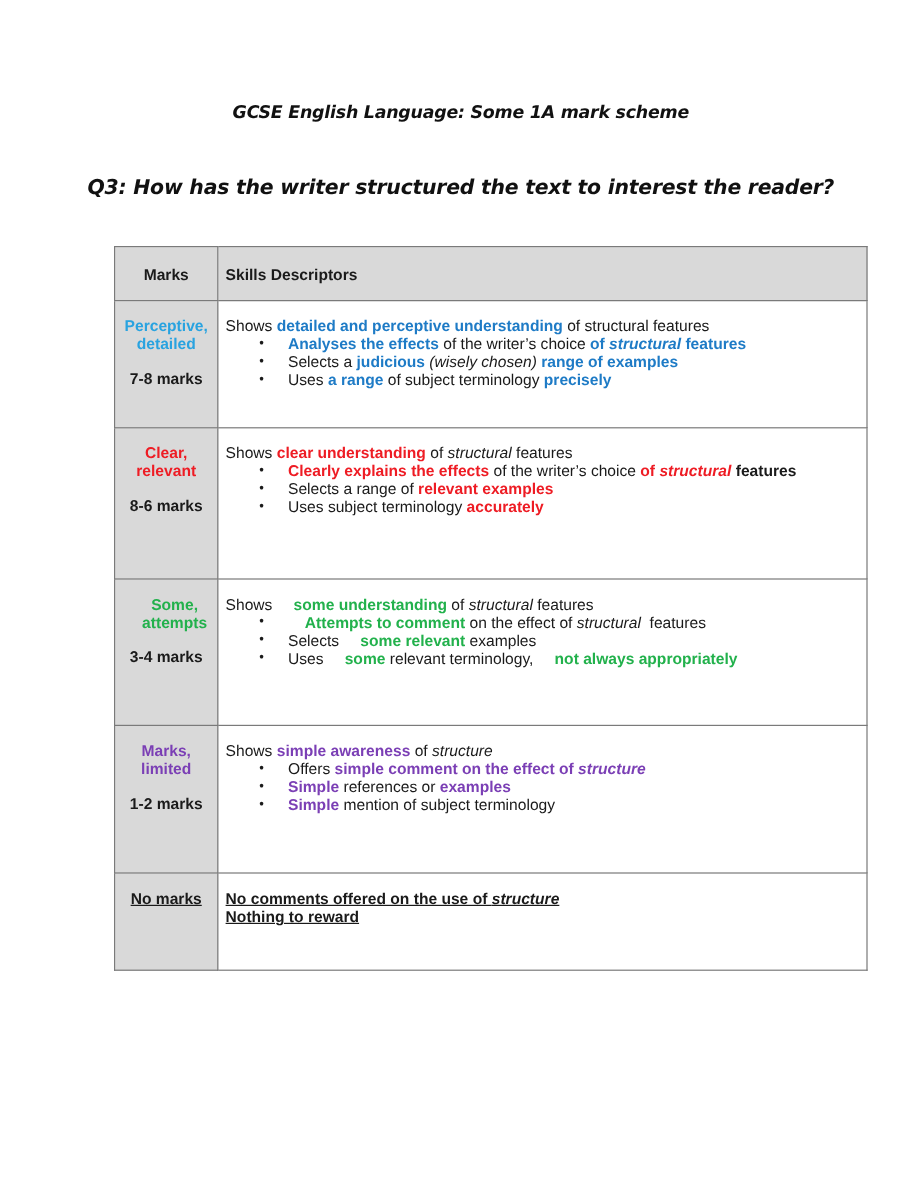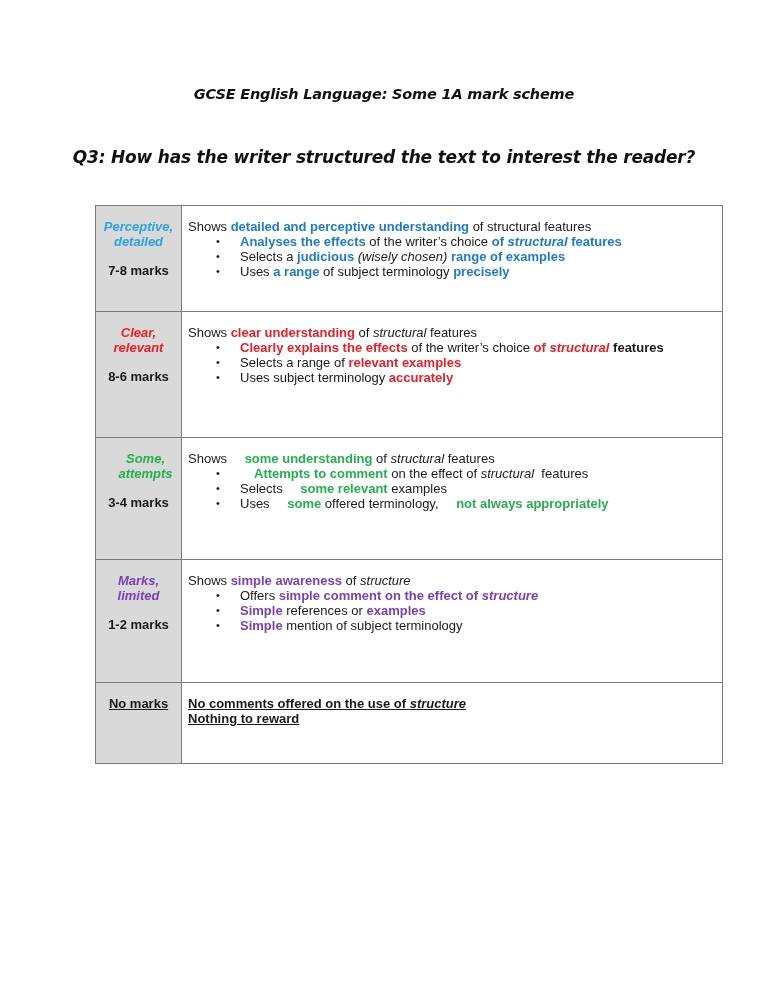--- a/index.html
+++ b/index.html
@@ -69,21 +69,20 @@
     }
     tr.header-row th.col-desc {
       text-align: left;
     }
     .marks-cell {
       padding-top: 13px !important;
     }
     .level-label {
       display: block;
       font-weight: bold;
-      font-style: italic;
     }
     .marks-range {
       display: block;
       margin-top: 14px;
       color: #1a1a1a;
       font-weight: bold;
     }
     .desc-cell {
       padding-top: 13px !important;
     }
@@ -118,20 +117,24 @@
     .nomarks-cell { padding-top: 13px !important; }
   </style>
 </head>
 <body>
 
 <h1 class="doc-title">GCSE English Language: Some 1A mark scheme</h1>
 <h2 class="question-title">Q3: How has the writer structured the text to interest the reader?</h2>
 
 <table class="scheme">
   <tbody>
+      <tr class="header-row">
+    <th class="col-marks">Marks</th>
+    <th class="col-desc">Skills Descriptors</th>
+  </tr>
 
   <tr class="row-1">
     <td class="col-marks marks-cell">
       <span class="level-label blue-label">Perceptive,</span>
       <span class="level-label blue-label">detailed</span>
       <span class="marks-range">7-8 marks</span>
     </td>
     <td class="col-desc desc-cell">
       <div><span>Shows </span><span class="b blue">detailed and perceptive understanding</span><span> of structural features</span></div>
       <ul>
@@ -162,21 +165,21 @@
     <td class="col-marks marks-cell">
       <span class="level-label green">Some,</span>
       <span class="level-label green">attempts</span>
       <span class="marks-range">3-4 marks</span>
     </td>
     <td class="col-desc desc-cell">
       <div><span>Shows </span><span class="b green">some understanding</span><span> of </span><span class="i">structural</span><span> features</span></div>
       <ul>
         <li><span class="b green">Attempts to comment</span><span> on the effect of </span><span class="i">structural</span><span style="white-space:pre">  features</span></li>
         <li><span>Selects </span><span class="b green">some relevant</span><span> examples</span></li>
-        <li><span>Uses </span><span class="b green">some</span><span> offered terminology, </span><span class="b green">not always appropriately</span></li>
+        <li><span>Uses </span><span class="b green">some</span><span> relevant terminology, </span><span class="b green">not always appropriately</span></li>
       </ul>
     </td>
   </tr>
 
   <tr class="row-4">
     <td class="col-marks marks-cell">
       <span class="level-label purple">Marks,</span>
       <span class="level-label purple">limited</span>
       <span class="marks-range">1-2 marks</span>
     </td>

